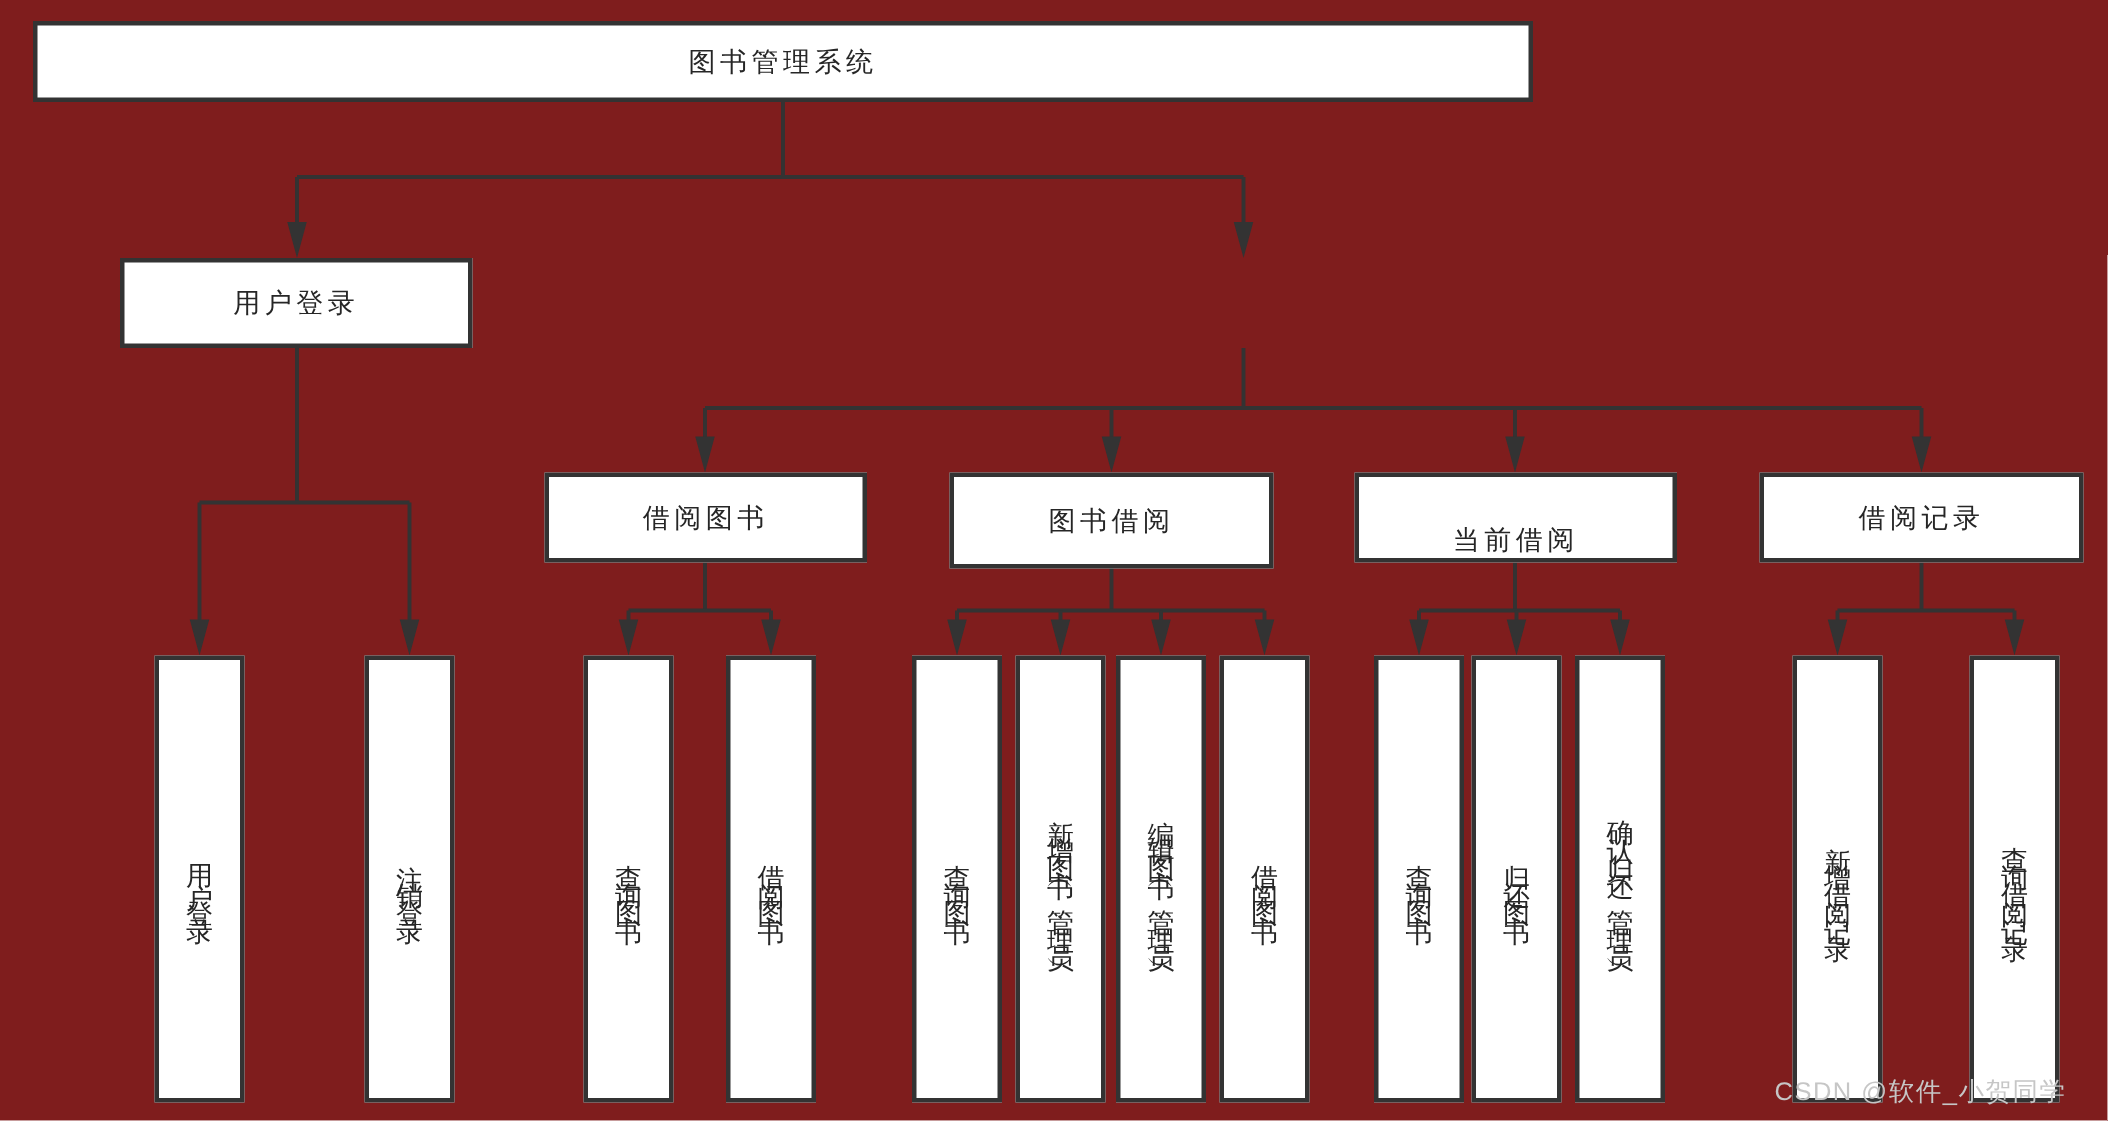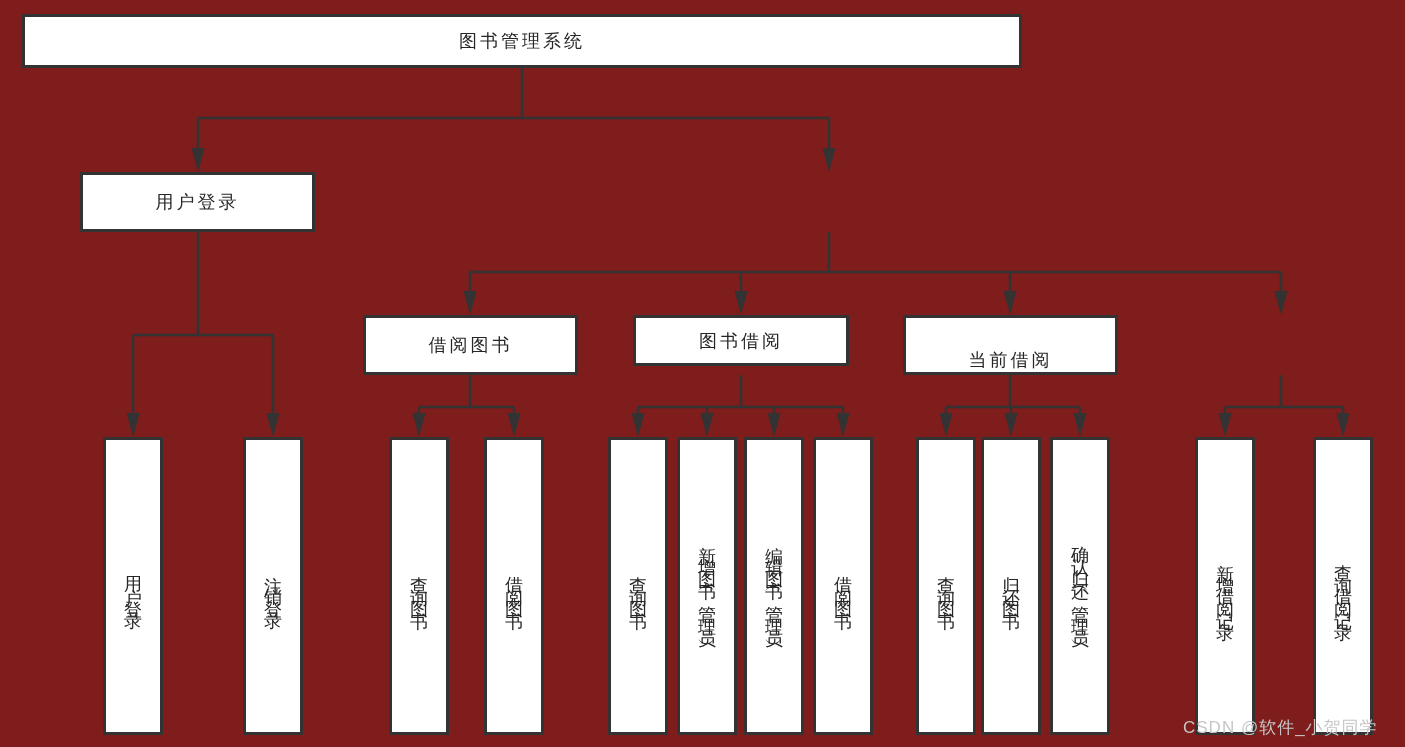--- a/index.html
+++ b/index.html
@@ -79,25 +79,28 @@
     <span class="h-label">图书管理系统</span>
   </div>
 
   <div class="node" style="left:80px; top:172px; width:235px; height:60px;">
     <span class="h-label">用户登录</span>
   </div>
 
   <div class="node" style="left:363px; top:315px; width:215px; height:60px;">
     <span class="h-label">借阅图书</span>
   </div>
-  <div class="node" style="left:633px; top:315px; width:216px; height:51px;">
+  <div class="node" style="left:633px; top:315px; width:216px; height:64px;">
     <span class="h-label">图书借阅</span>
   </div>
   <div class="node" style="left:903px; top:315px; width:215px; height:60px;align-items:flex-end;">
     <span class="h-label">当前借阅</span>
+  </div>
+  <div class="node" style="left:1173px; top:315px; width:216px; height:60px;">
+    <span class="h-label">借阅记录</span>
   </div>
 
   <div class="node leaf" style="left:103px;">
     <span class="v-label">用户登录</span>
   </div>
   <div class="node leaf" style="left:243px;">
     <span class="v-label">注销登录</span>
   </div>
 
   <div class="node leaf" style="left:389px;">

